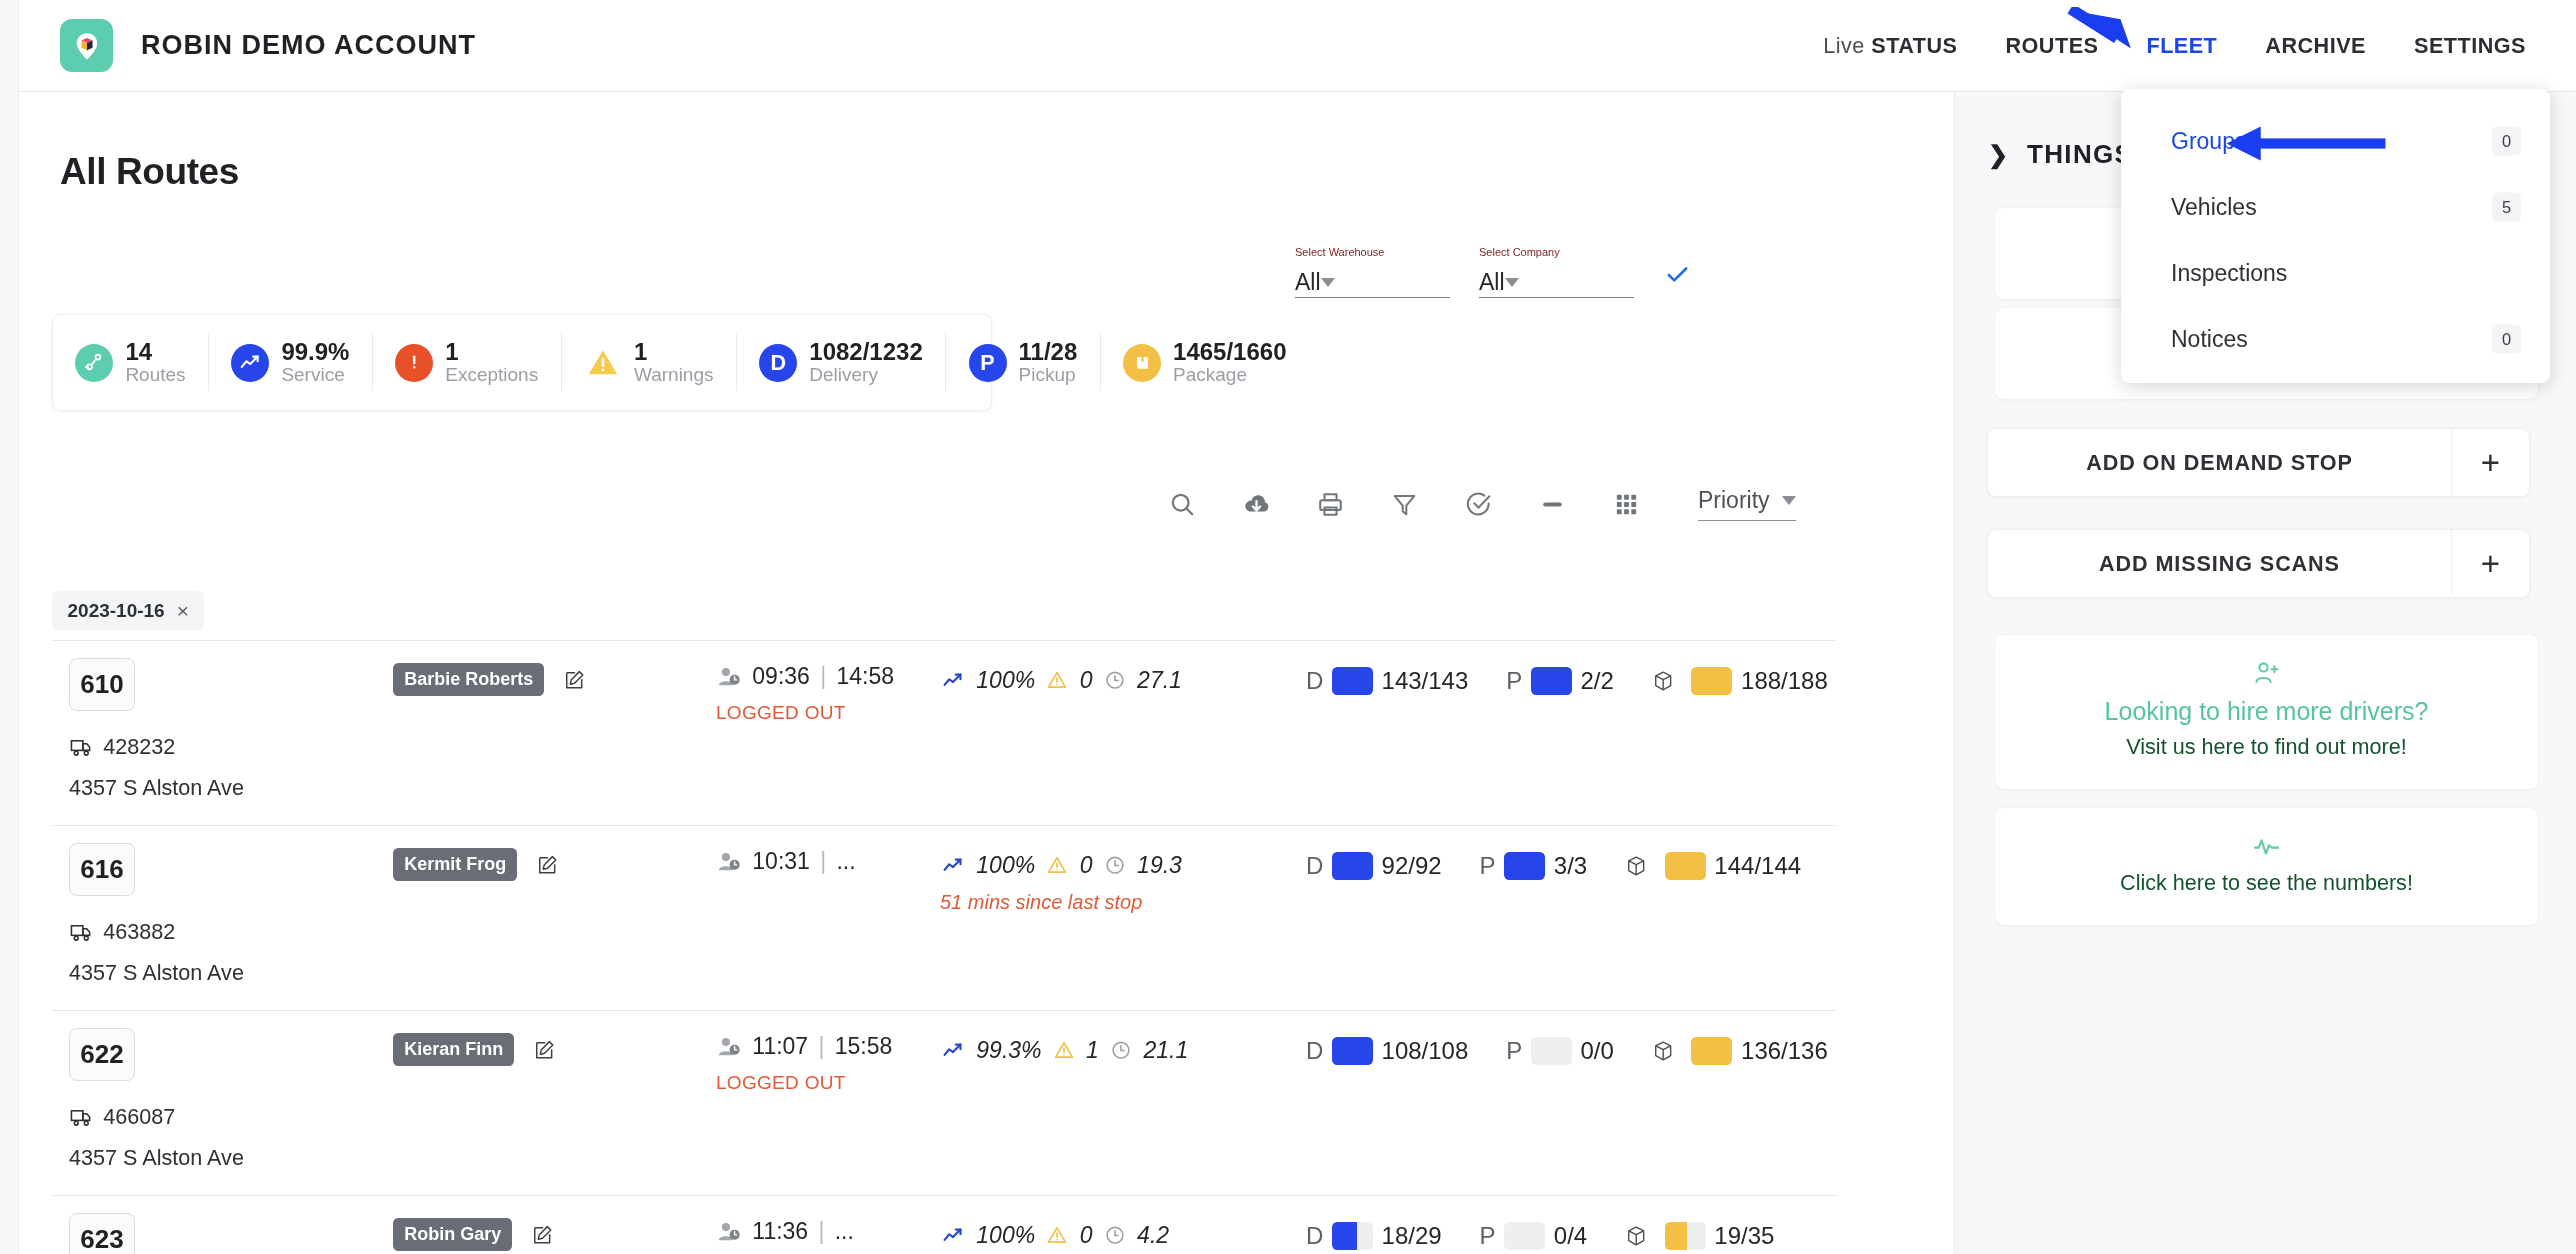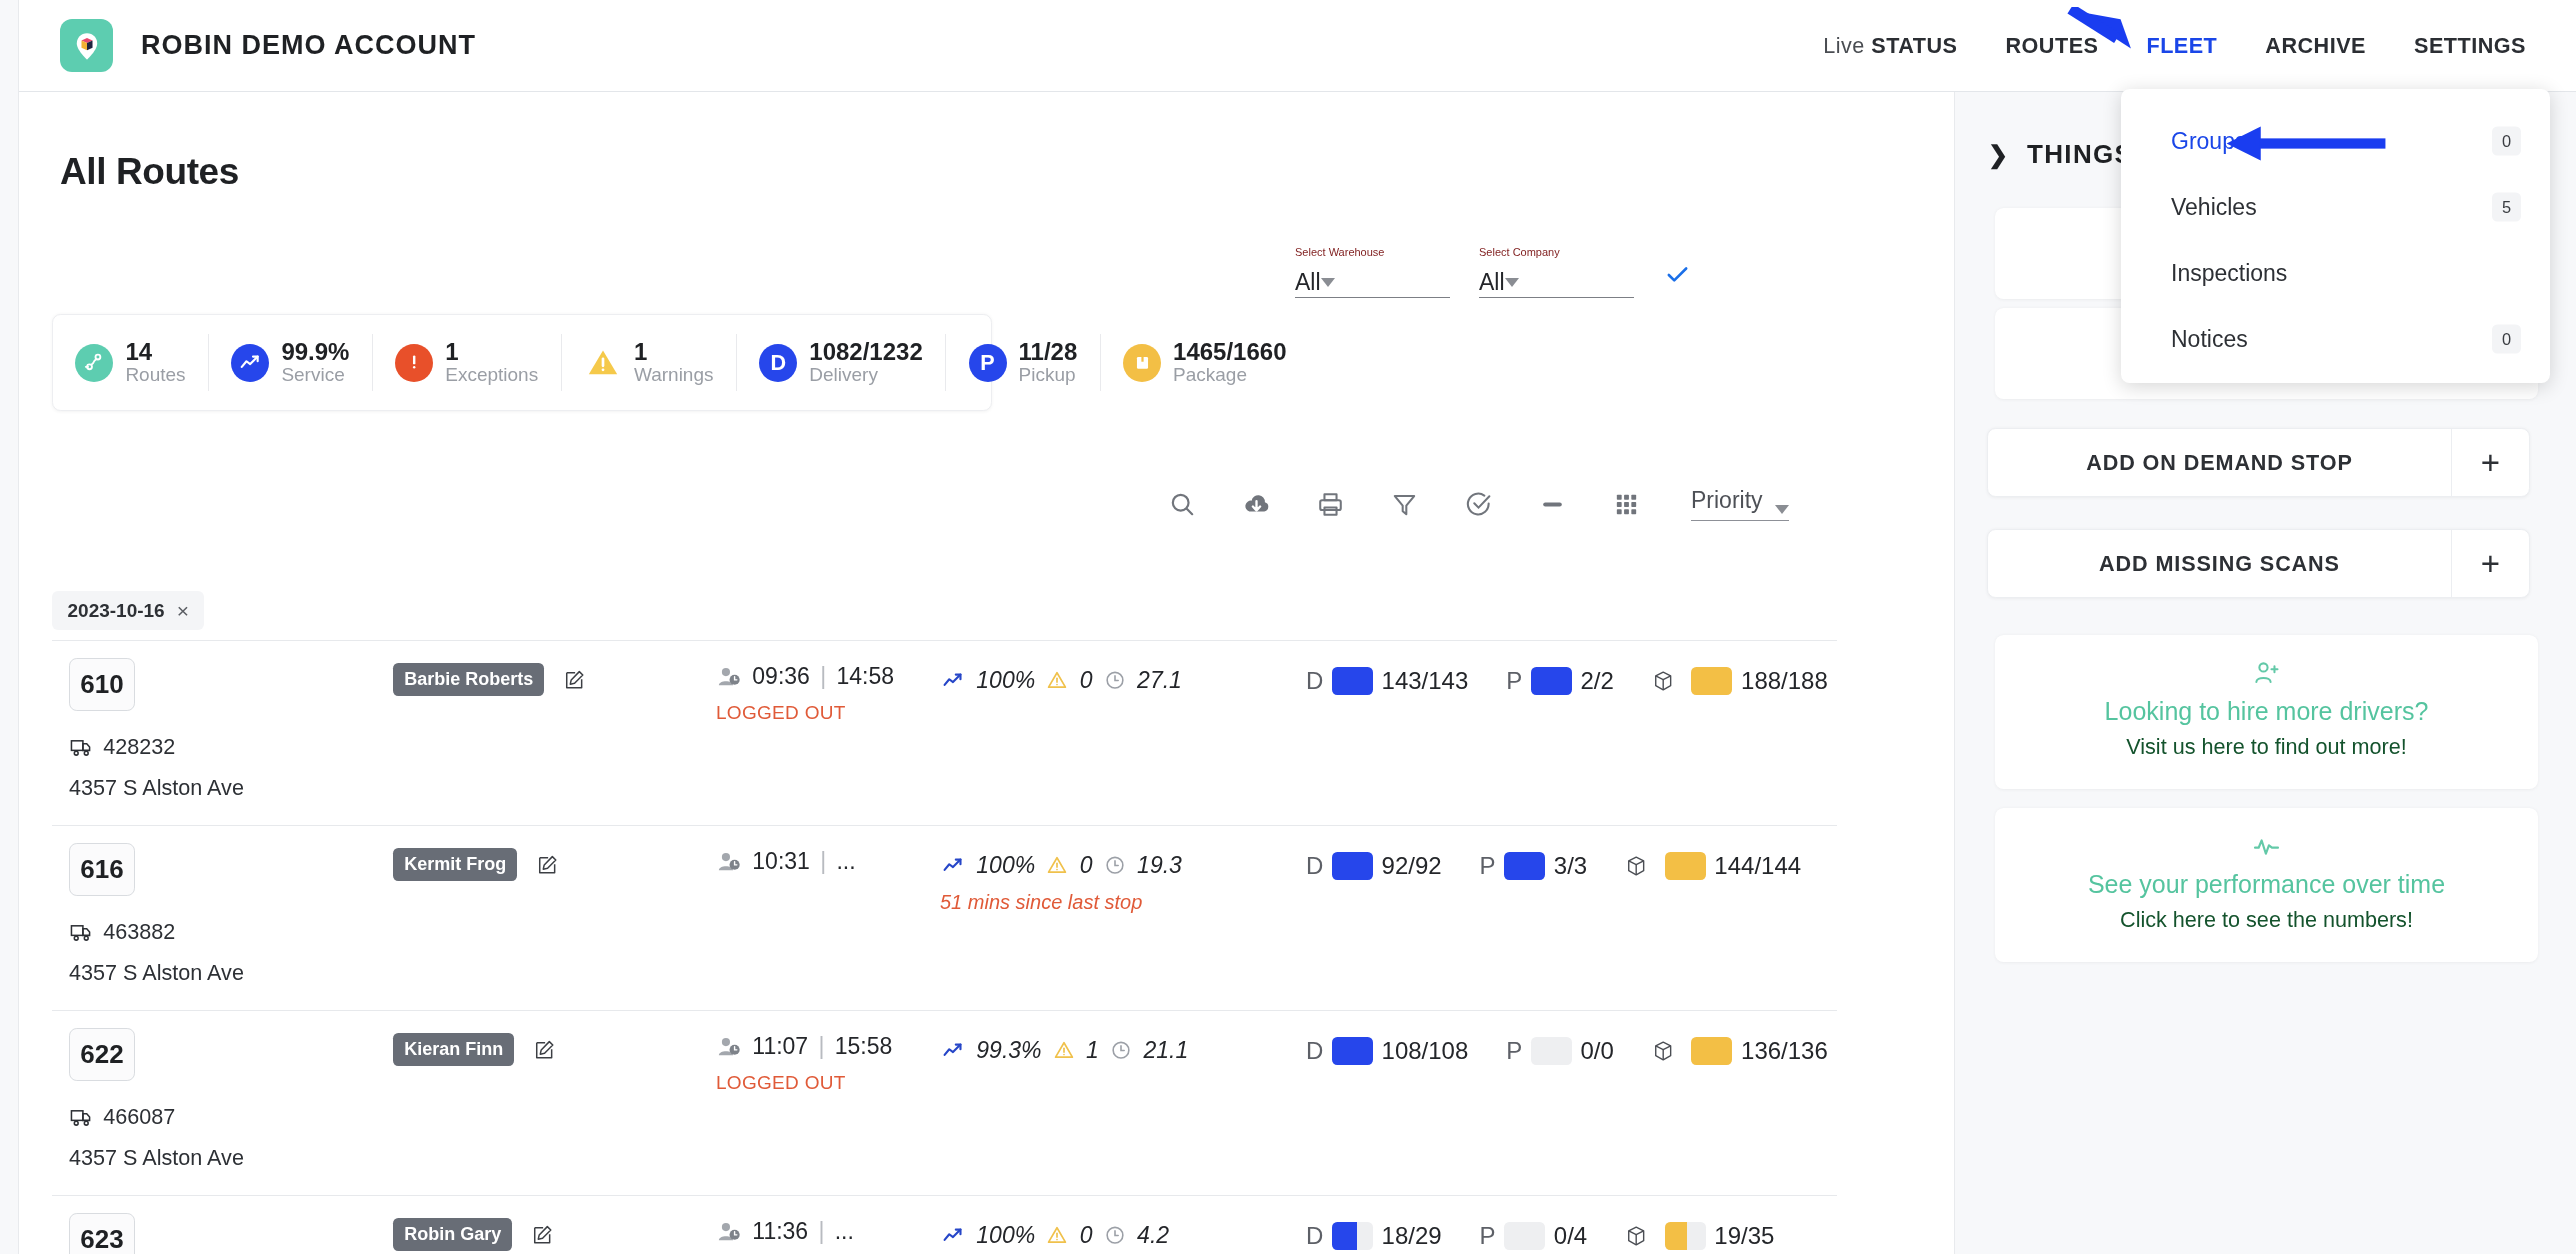--- a/index.html
+++ b/index.html
@@ -52,21 +52,21 @@
   .stat { display:flex; align-items:center; padding:0 22.4px; height:57px; flex:0 0 auto; }
   .stat + .stat { border-left:0.9px solid #e9eaed; }
   .stat-ico { width:38px;height:38px;border-radius:50%;display:flex;align-items:center;justify-content:center;flex:0 0 38px;}
   .stat-txt { margin-left:12px; }
   .stat-val { font-size:24px; font-weight:bold; color:#1f2124; line-height:1.05; }
   .stat-lab { font-size:19px; color:#9a9ea5; line-height:1.2; }
 
   
   .toolbar { position:absolute; left:1147px; top:386px; display:flex; align-items:center; gap:41px; }
   .tb-btn { width:33px; height:33px; display:flex; align-items:center; justify-content:center; cursor:pointer; color:#71757c; }
-  .sortsel { display:flex; align-items:flex-end; gap:12px; border-bottom:1.3px solid #8d9097; padding-bottom:6px; margin-left:7px;}
+  .sortsel { display:flex; align-items:center; gap:12px; border-bottom:1.3px solid #8d9097; padding-bottom:6px; margin-left:14px;}
   .sortsel-val { font-size:23px; color:#4e5157; }
 
   
   .date-chip { position:absolute; left:33px; top:490px; background:#f4f5f7; border-radius:6px;
                display:flex; align-items:center; gap:12px; padding:8.6px 15.5px; }
   .date-chip-txt { font-size:19px; font-weight:bold; color:#2d3035; }
   .chip-x { font-size:21px; color:#5a5d63; cursor:pointer; line-height:1; }
 
   
   .routes { position:absolute; left:33px; top:539px; width:1785px; }
@@ -744,21 +744,20 @@
       <div class="promo-title">Looking to hire more drivers?</div>
       <div class="promo-sub">Visit us here to find out more!</div>
     </div>
 
     <div class="promo promo-2">
       <div class="promo-ico">
         <svg width="29" height="29" viewBox="0 0 24 24" fill="none" stroke="#63c9a8" stroke-width="1.8" stroke-linecap="round" stroke-linejoin="round">
             <polyline points="2.5 13 5.5 13 8 7 11.5 18 14 11 16.5 13 21.5 13"></polyline>
           </svg>
       </div>
-      <div class="promo-title">See your performance over time</div>
       <div class="promo-sub">Click here to see the numbers!</div>
     </div>
   </div>
 
   <div class="dropdown">
     <div class="dd-item active">
       <span class="dd-label">Groups</span>
       <span class="dd-badge">0</span>
     </div>
     <div class="dd-item">

